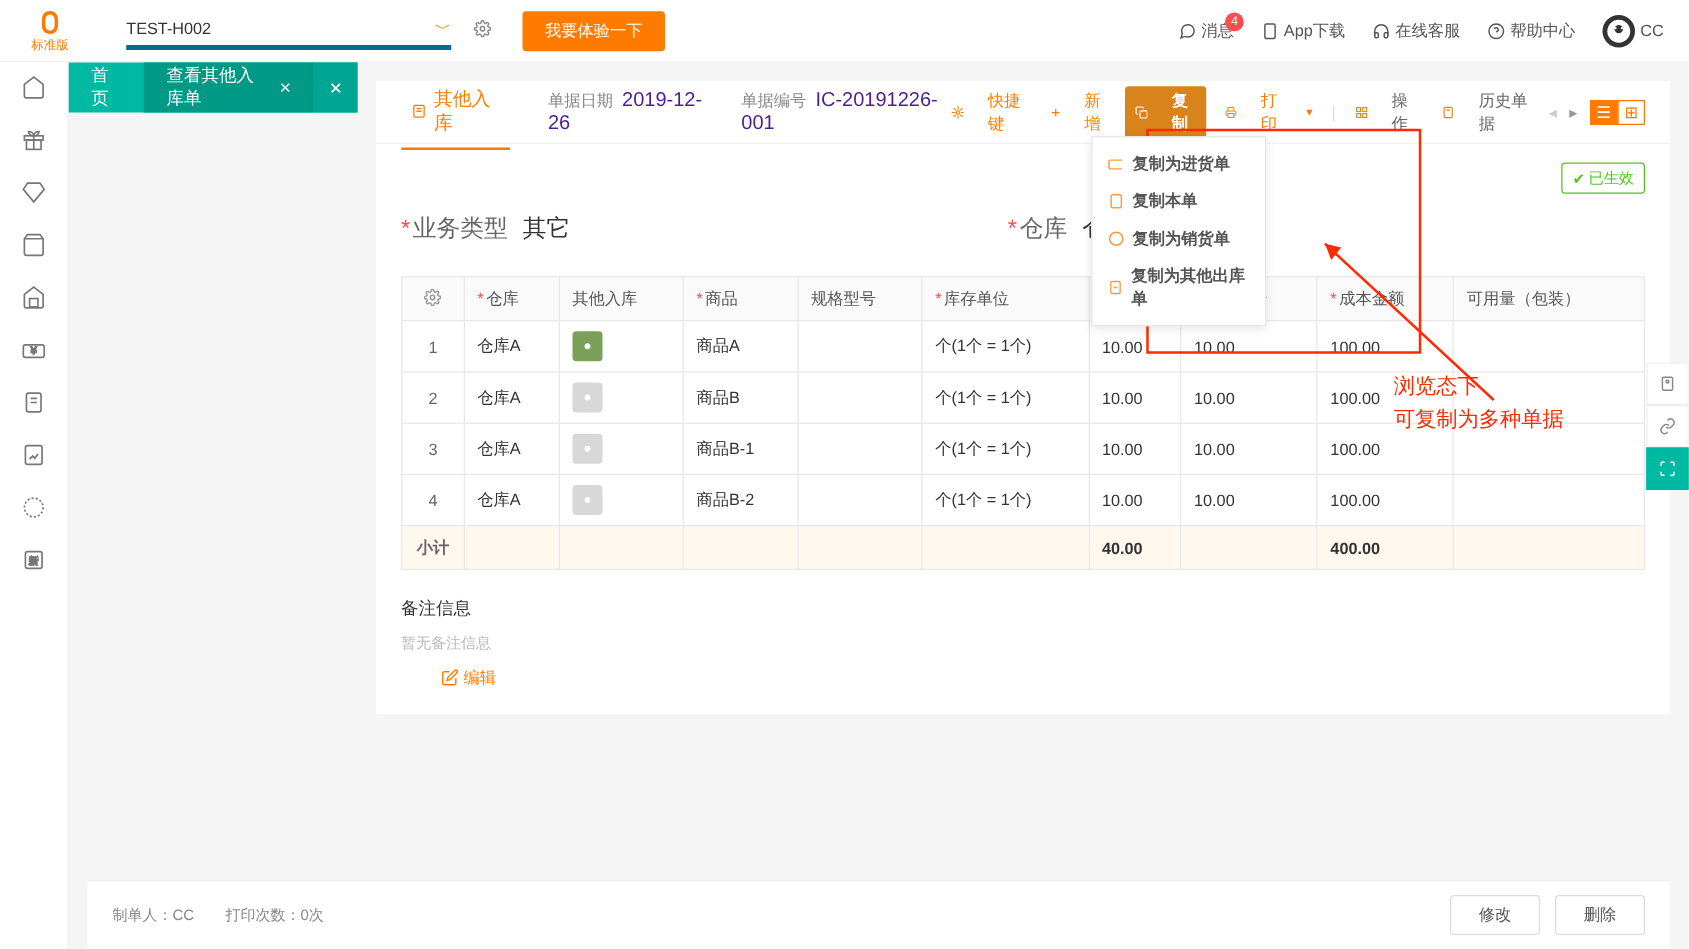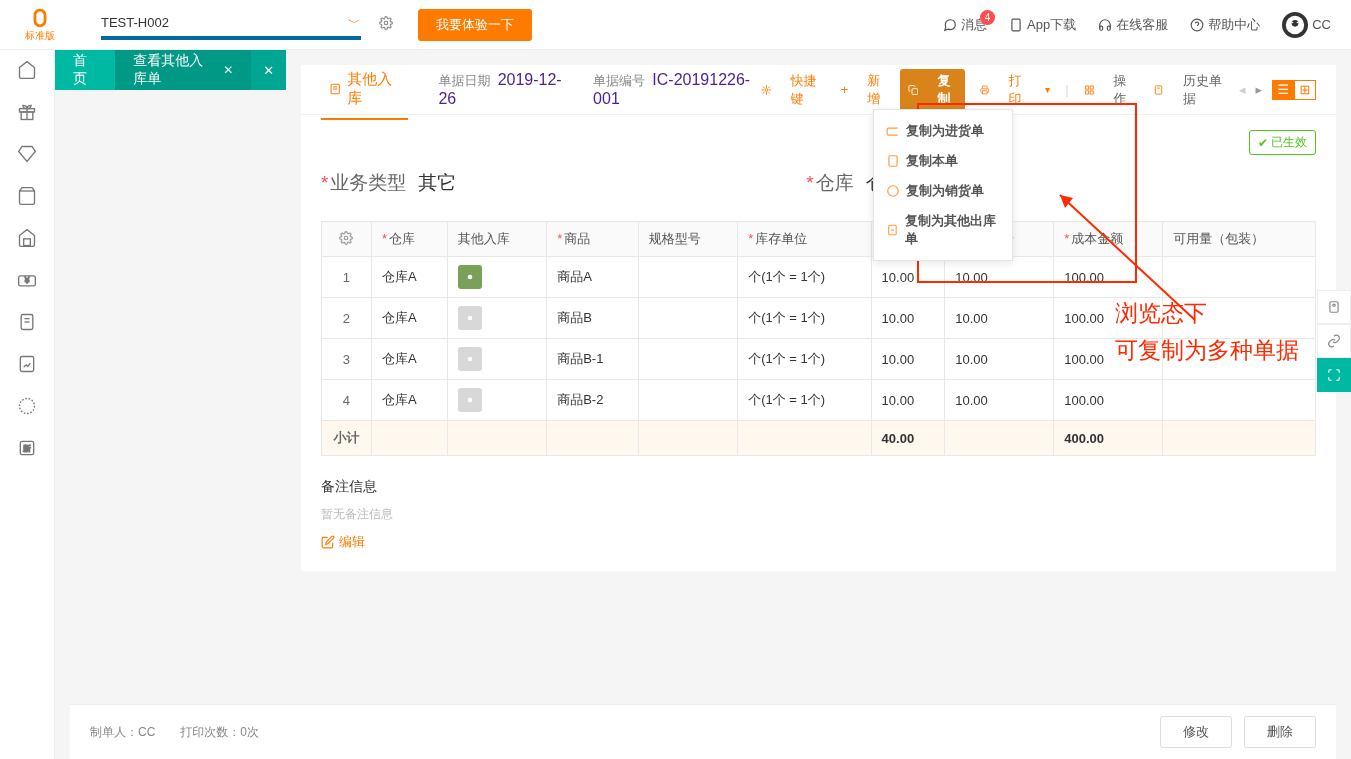--- a/index.html
+++ b/index.html
@@ -64,32 +64,32 @@
   thead th{background:#fafafa;font-weight:normal;color:#555;}
   thead th .req{color:#ff4d4f;margin-right:2px;}
   td.idx{text-align:center;width:50px;color:#666;}
   th.cog{width:50px;text-align:center;}
   .pimg{width:24px;height:24px;border-radius:3px;display:inline-flex;align-items:center;justify-content:center;color:#fff;font-size:10px;}
   .sub-row td{background:#fff8ef;font-weight:bold;margin-left:19px;}
 
   .remark{padding:12px 20px 20px;background:#fff;}
   .remark h4{font-weight:normal;font-size:14px;margin-bottom:10px;color:#333;}
   .remark .empty{color:#bbb;font-size:12px;margin-bottom:10px;}
-  .remark .edit{color:#ff7b00;font-size:13px;cursor:pointer;display:flex;align-items:center;gap:4px;}
+  .remark .edit{color:#ff7b00;font-size:13px;cursor:pointer;display:flex;align-items:center;gap:4px;margin-left:32px;}
 
   .footer{position:absolute;bottom:0;left:0;right:0;height:55px;background:#fff;border-top:1px solid #eee;margin:0 15px;display:flex;align-items:center;padding:0 20px;}
   .footer .info{color:#888;font-size:12px;display:flex;gap:25px;}
   .footer .actions{margin-left:auto;display:flex;gap:12px;}
   .footer .btn{height:32px;padding:0 22px;border:1px solid #ddd;background:#fff;border-radius:3px;cursor:pointer;font-size:13px;color:#555;}
 
   .right-dock{position:absolute;right:0;top:240px;width:34px;display:flex;flex-direction:column;}
   .right-dock .dock-btn{width:34px;height:34px;background:#fff;border:1px solid #eee;display:flex;align-items:center;justify-content:center;cursor:pointer;color:#888;}
   .right-dock .dock-btn.accent{background:#00b9a2;color:#fff;border-color:#00b9a2;}
 
-  .anno-text{position:absolute;color:#ff2a00;font-size:23px;line-height:1.6;pointer-events:none;z-index:5;}
+  .anno-text{position:absolute;color:#ff2a00;font-size:17px;line-height:1.6;pointer-events:none;z-index:5;}
   .arrow-svg{position:absolute;pointer-events:none;z-index:4;}
   .ic{width:14px;height:14px;display:inline-block;}
   .ic-o{color:#ff7b00;}
 </style>
 </head>
 <body>
 
 <div class="topbar">
   <div class="logo">
     <svg viewBox="0 0 24 24" fill="#ff7b00">

